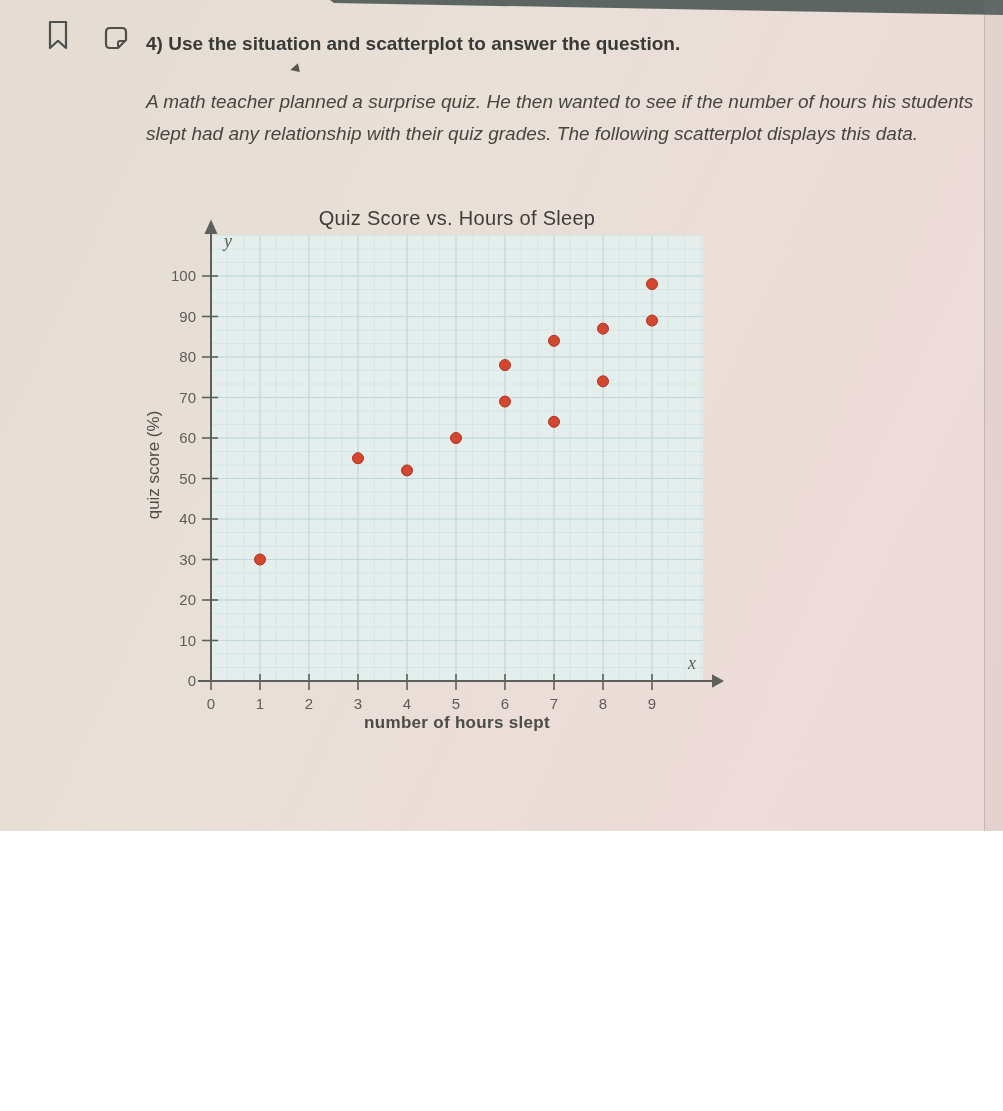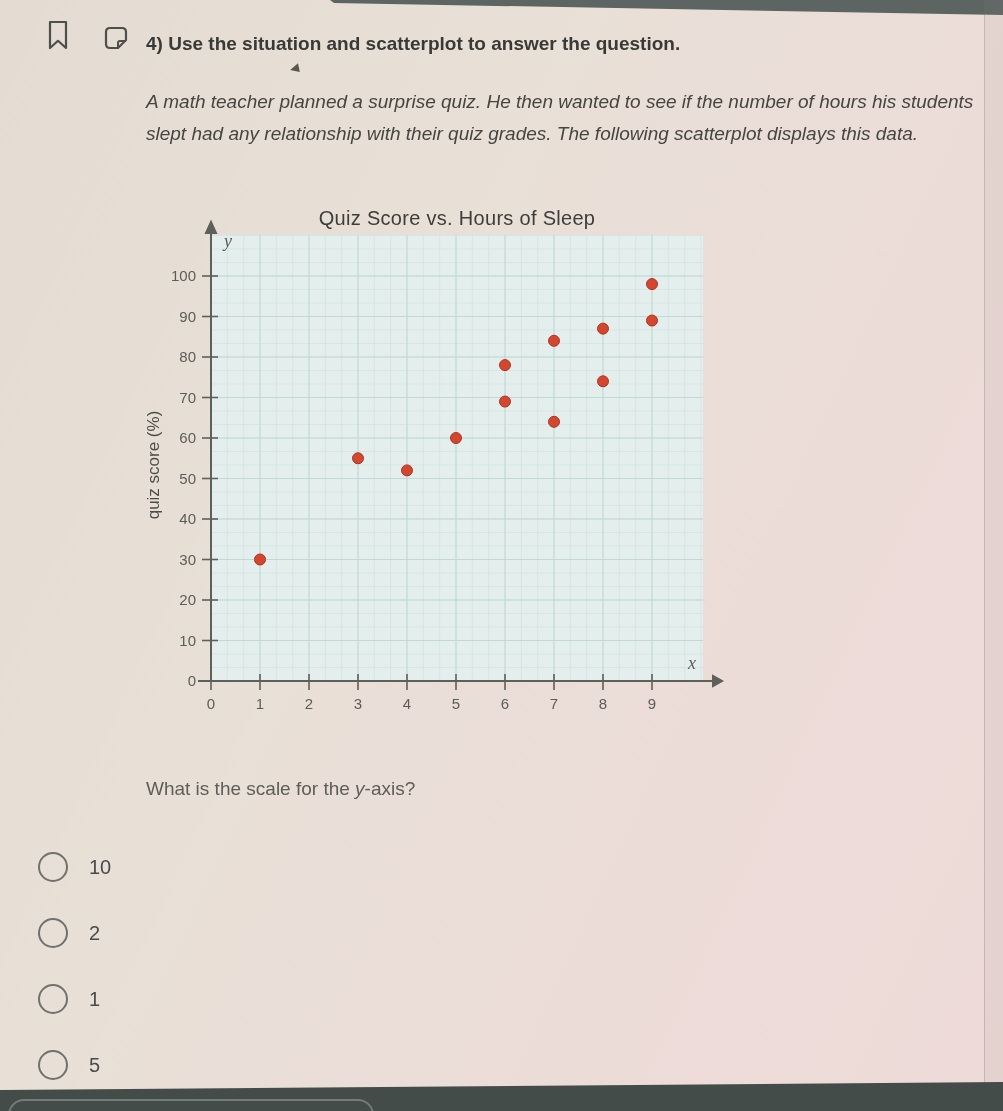--- a/index.html
+++ b/index.html
@@ -1,18 +1,18 @@
 <!DOCTYPE html>
 <html><head>
 <meta charset="utf-8">
 <style>
   html,body{margin:0;padding:0;}
   body{font-family:"Liberation Sans",sans-serif;}
   .screen{
-    position:relative;width:1003px;height:1111px;overflow:hidden;
+    position:relative;width:1003px;height:831px;overflow:hidden;
     background:linear-gradient(115deg,#e4dcd3 0%,#e8e0d7 35%,#ecdcd8 70%,#eedbd9 100%);
   }
   
   .top-bezel{position:absolute;left:0;top:0;width:1003px;height:18px;
     background:#5d6562;clip-path:polygon(330px 0,1003px 0,1003px 15px,334px 3px);}
   .bottom-bezel{position:absolute;left:0;top:1082px;width:1003px;height:29px;
     background:#434c49;clip-path:polygon(0 8px,1003px 0,1003px 29px,0 29px);}
   .dock-outline{position:absolute;left:8px;top:1099px;width:362px;height:40px;
     border:2px solid #747c79;border-radius:16px;background:transparent;}
   .right-seam{position:absolute;left:984px;top:0;width:19px;height:1111px;
@@ -68,20 +68,21 @@
     <span>4)</span>
     <span>Use the situation and scatterplot to answer the question.</span>
   </div>
   <div class="cursor-mark"></div>
 
   <div class="passage">A math teacher planned a surprise quiz. He then wanted to see if the number of hours his students slept had any relationship with their quiz grades. The following scatterplot displays this data.</div>
 
   <div class="chart">
     <div class="chart-title">Quiz Score vs. Hours of Sleep</div>
     <div class="chart-ylabel">quiz score (%)</div>
+    <div class="chart-xlabel">number of hours slept</div>
     <svg id="chart-svg" width="600" height="555">
         <rect x="71" y="30" width="492" height="446" fill="#e4efed"></rect>
         <g stroke="#cfe3e0" stroke-width="0.7">
           <line x1="71" y1="30" x2="71" y2="476"></line>
           <line x1="87.33333333333333" y1="30" x2="87.33333333333333" y2="476"></line>
           <line x1="103.66666666666666" y1="30" x2="103.66666666666666" y2="476"></line>
           <line x1="119.99999999999999" y1="30" x2="119.99999999999999" y2="476"></line>
           <line x1="136.33333333333331" y1="30" x2="136.33333333333331" y2="476"></line>
           <line x1="152.66666666666666" y1="30" x2="152.66666666666666" y2="476"></line>
           <line x1="169" y1="30" x2="169" y2="476"></line>
@@ -229,23 +230,20 @@
           <circle cx="414" cy="216.8" r="5.5" fill="#d34730" stroke="#b03320" stroke-width="1"></circle>
           <circle cx="414" cy="135.8" r="5.5" fill="#d34730" stroke="#b03320" stroke-width="1"></circle>
           <circle cx="463" cy="176.3" r="5.5" fill="#d34730" stroke="#b03320" stroke-width="1"></circle>
           <circle cx="463" cy="123.65000000000003" r="5.5" fill="#d34730" stroke="#b03320" stroke-width="1"></circle>
           <circle cx="512" cy="115.55000000000001" r="5.5" fill="#d34730" stroke="#b03320" stroke-width="1"></circle>
           <circle cx="512" cy="79.10000000000002" r="5.5" fill="#d34730" stroke="#b03320" stroke-width="1"></circle>
         </g>
       </svg>
   </div>
 
-  <div class="question-line">
-    <span>What is the scale for the </span><span class="it">y</span><span>-axis?</span>
-  </div>
 
   <div class="options">
     <div class="option">
       <span class="radio"></span>
       <span class="option-label">10</span>
     </div>
     <div class="option">
       <span class="radio"></span>
       <span class="option-label">2</span>
     </div>

